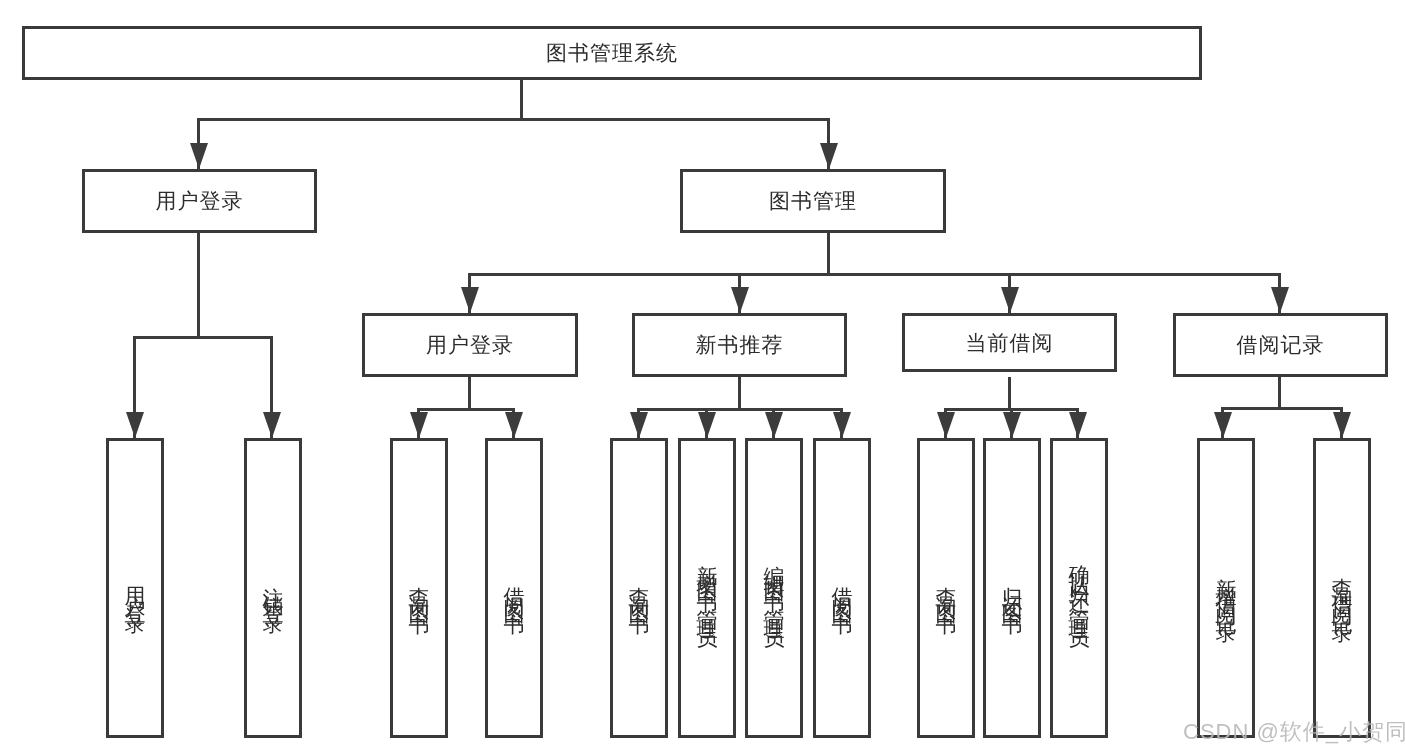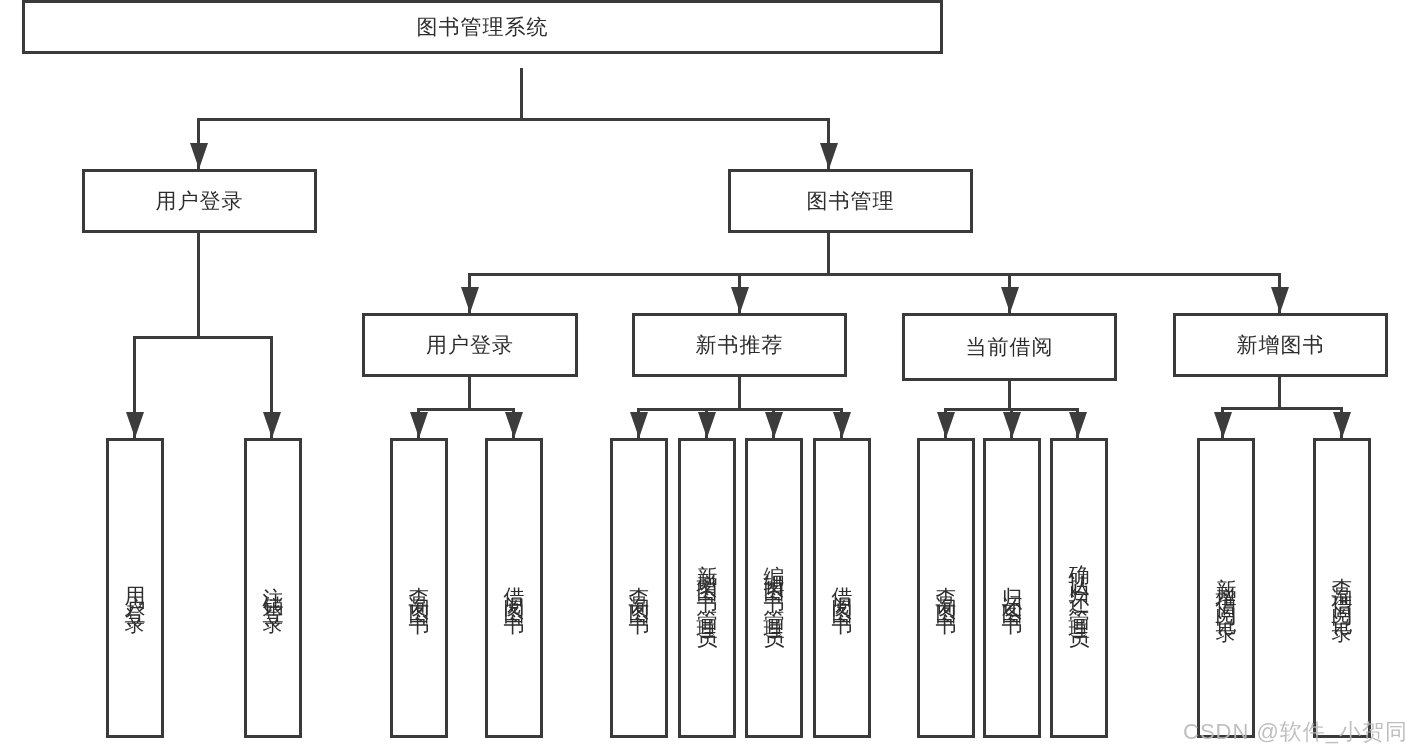--- a/index.html
+++ b/index.html
@@ -53,35 +53,35 @@
     z-index:5;
     white-space:nowrap;
     letter-spacing:1px;
   }
 </style>
 </head>
 <body>
 
 <div class="stage">
 
-  <div class="box" style="left:22px; top:0; width:921px; height:54px;">
+  <div class="box" style="left:22px; top:26px; width:1180px; height:54px;">
     <span>图书管理系统</span>
   </div>
 
   <div class="v" style="left:520px; top:68px; height:50px;"></div>
   <div class="h" style="left:197px; top:118px; width:633px;"></div>
   <div class="v" style="left:197px; top:118px; height:51px;"></div>
   <div class="arr" style="left:190px; top:143px;"></div>
   <div class="v" style="left:827px; top:118px; height:51px;"></div>
   <div class="arr" style="left:820px; top:143px;"></div>
 
   <div class="box" style="left:82px; top:169px; width:235px; height:64px;">
     <span>用户登录</span>
   </div>
-  <div class="box" style="left:728px; top:169px; width:245px; height:64px;text-align:center;">
+  <div class="box" style="left:680px; top:169px; width:266px; height:64px;text-align:center;">
     <span>图书管理</span>
   </div>
 
   <div class="v" style="left:197px; top:233px; height:103px;"></div>
   <div class="h" style="left:133px; top:336px; width:140px;"></div>
   <div class="v" style="left:133px; top:336px; height:102px;"></div>
   <div class="arr" style="left:126px; top:412px;"></div>
   <div class="v" style="left:270px; top:336px; height:102px;"></div>
   <div class="arr" style="left:263px; top:412px;"></div>
 
@@ -95,25 +95,25 @@
   <div class="arr" style="left:1001px; top:287px;"></div>
   <div class="v" style="left:1278px; top:273px; height:40px;"></div>
   <div class="arr" style="left:1271px; top:287px;"></div>
 
   <div class="box" style="left:362px; top:313px; width:216px; height:64px;">
     <span>用户登录</span>
   </div>
   <div class="box" style="left:632px; top:313px; width:215px; height:64px;">
     <span>新书推荐</span>
   </div>
-  <div class="box" style="left:902px; top:313px; width:215px; height:68px;">
+  <div class="box" style="left:902px; top:313px; width:215px; height:59px;">
     <span>当前借阅</span>
   </div>
   <div class="box" style="left:1173px; top:313px; width:215px; height:64px;">
-    <span>新增图书</span>
+    <span>借阅记录</span>
   </div>
 
   <div class="v" style="left:468px; top:377px; height:31px;"></div>
   <div class="h" style="left:417px; top:408px; width:98px;"></div>
   <div class="v" style="left:417px; top:408px; height:30px;"></div>
   <div class="arr" style="left:410px; top:412px;"></div>
   <div class="v" style="left:512px; top:408px; height:30px;"></div>
   <div class="arr" style="left:505px; top:412px;"></div>
 
   <div class="v" style="left:738px; top:377px; height:31px;"></div>

